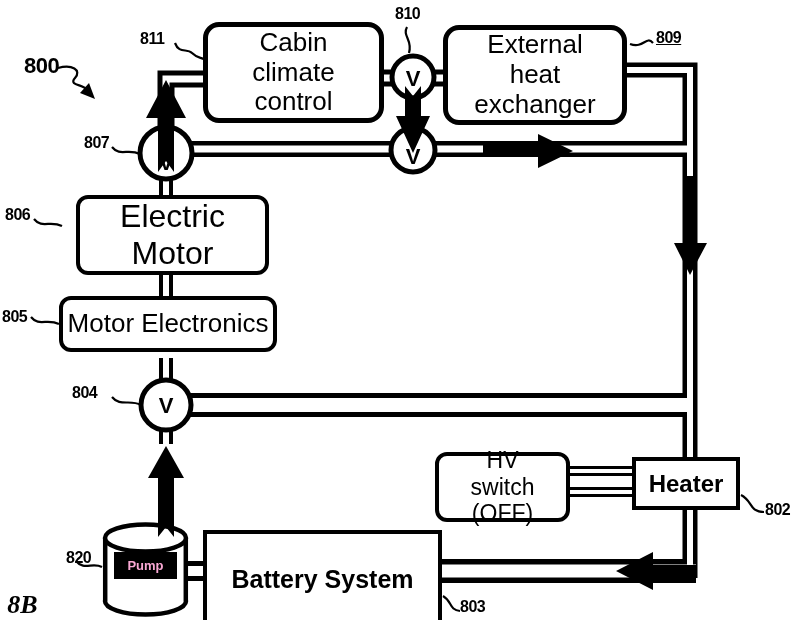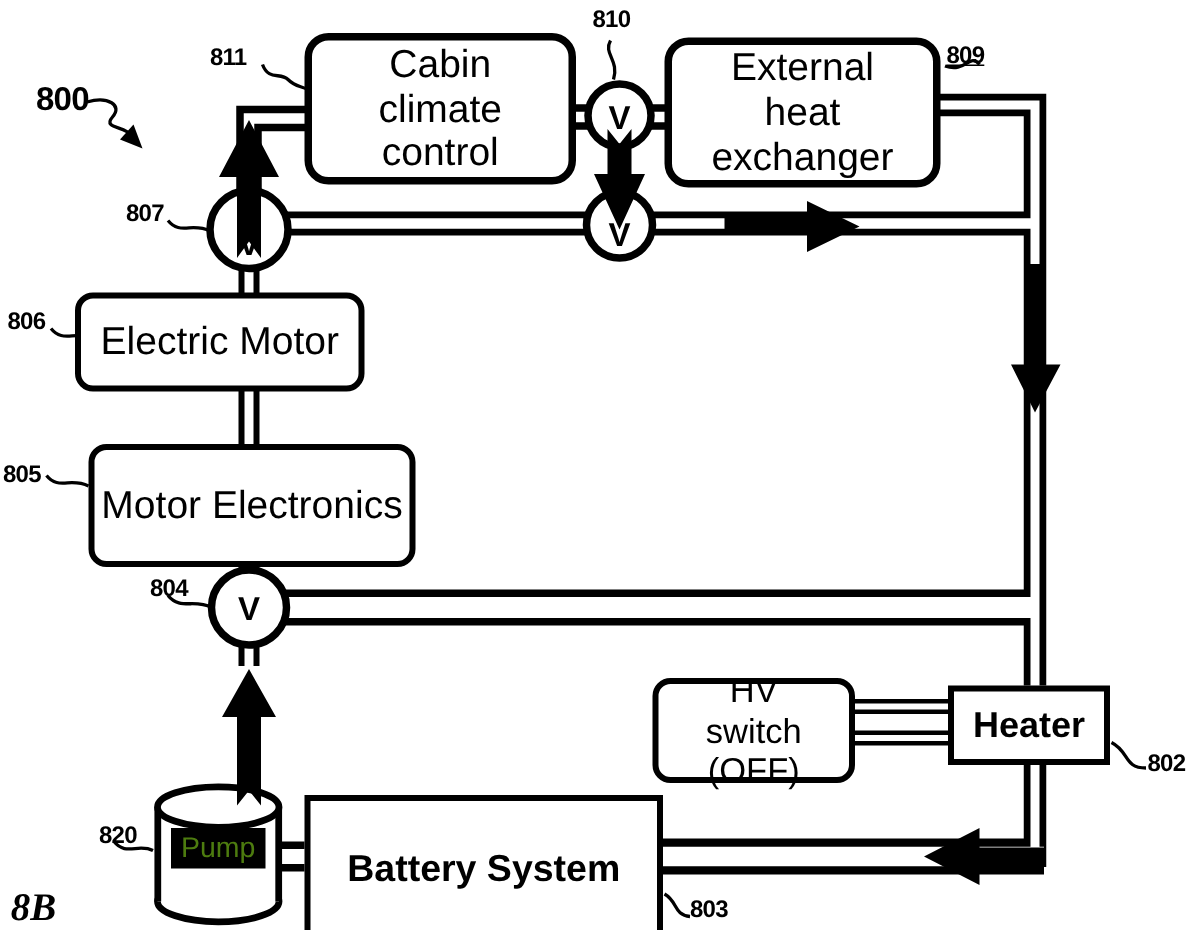--- a/index.html
+++ b/index.html
@@ -17,21 +17,21 @@
   .rounded-sm{border-radius:12px;}
   .ref{
     position:absolute;font-weight:bold;font-size:16px;letter-spacing:-0.5px;
   }
   #fig-caption{
     position:absolute;font-family:"Liberation Serif",serif;
     font-style:italic;font-weight:bold;font-size:26px;
   }
   #pump-label{
     position:absolute;display:flex;align-items:center;justify-content:center;
-    background:#000;color:#4d7c0f;font-weight:normal;font-size:19px;
+    background:#000;color:#f9a8d4;font-weight:bold;font-size:13px;
   }
   .valve-v{font-weight:bold;font-size:22px;font-family:"Liberation Sans",sans-serif;}
 </style>
 </head>
 <body>
 
 <div id="stage">
 
   <svg id="diagram-svg" width="800" height="620" viewBox="0 0 800 620">
 
@@ -114,39 +114,39 @@
       <path d="M 741,495 C 753,501 749,512 764,512"></path>
       <path d="M 443,596 C 452,601 449,610 460,611"></path>
     </g>
     <polygon fill="#000" points="95,99 80,93 89,83"></polygon>
   </svg>
 
   <div class="box rounded" style="left:203px;top:22px;width:181px;height:101px;font-size:26px;padding:0 15px;">Cabin climate control</div>
 
   <div class="box rounded" style="left:443px;top:25px;width:184px;height:100px;font-size:26px;padding:0 14px;">External heat exchanger</div>
 
-  <div class="box rounded-sm" style="left:50px;top:195px;width:193px;height:66px;font-size:26px;">Electric Motor</div>
+  <div class="box rounded-sm" style="left:76px;top:195px;width:193px;height:80px;font-size:32px;">Electric Motor</div>
 
-  <div class="box rounded-sm" style="left:59px;top:296px;width:218px;height:82px;font-size:26px;">Motor Electronics</div>
+  <div class="box rounded-sm" style="left:59px;top:296px;width:218px;height:56px;font-size:26px;">Motor Electronics</div>
 
   <div class="box rounded-sm" style="left:435px;top:452px;width:135px;height:70px;font-size:23px;padding:0 26px;">HV switch (OFF)</div>
 
   <div class="box" style="left:632px;top:457px;width:108px;height:53px;font-size:24px;font-weight:bold;">Heater</div>
 
   <div class="box" style="left:203px;top:530px;width:239px;height:98px;font-size:25px;font-weight:bold;">Battery System</div>
 
   <div id="pump-label" style="left:114px;top:552px;width:63px;height:27px;">Pump</div>
 
   <div class="ref" style="left:24px;top:53px;font-size:22px;">800</div>
   <div class="ref" style="left:140px;top:30px;">811</div>
   <div class="ref" style="left:395px;top:5px;">810</div>
-  <div class="ref" style="left:631px;top:29px;text-decoration:underline;">809</div>
+  <div class="ref" style="left:656px;top:29px;text-decoration:underline;">809</div>
   <div class="ref" style="left:84px;top:134px;">807</div>
   <div class="ref" style="left:5px;top:206px;">806</div>
   <div class="ref" style="left:2px;top:308px;">805</div>
-  <div class="ref" style="left:100px;top:384px;">804</div>
+  <div class="ref" style="left:72px;top:384px;">804</div>
   <div class="ref" style="left:45px;top:549px;margin-left:21px;">820</div>
   <div class="ref" style="left:765px;top:501px;">802</div>
   <div class="ref" style="left:460px;top:598px;">803</div>
 
   <div id="fig-caption" style="left:-52px;top:590px;">FIG. 8B</div>
 
 </div>
 
 </body></html>

